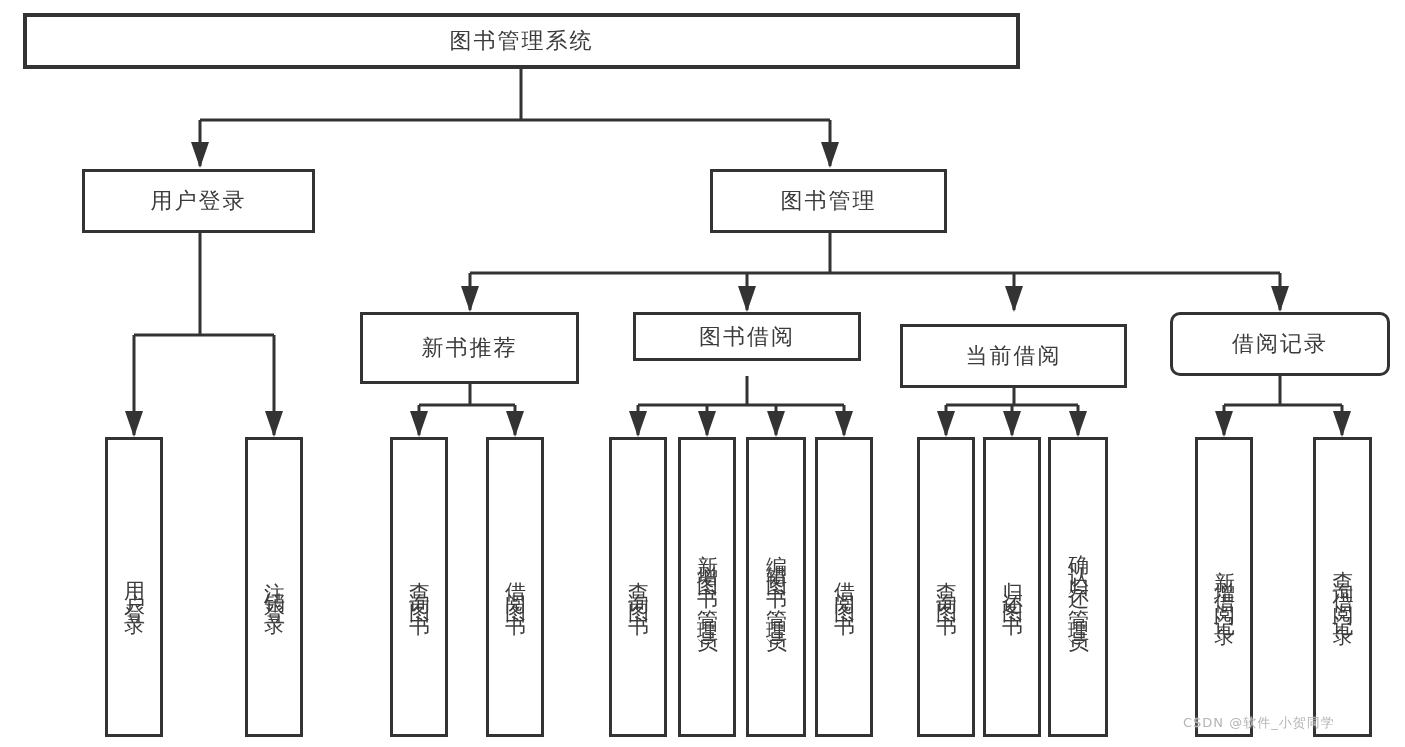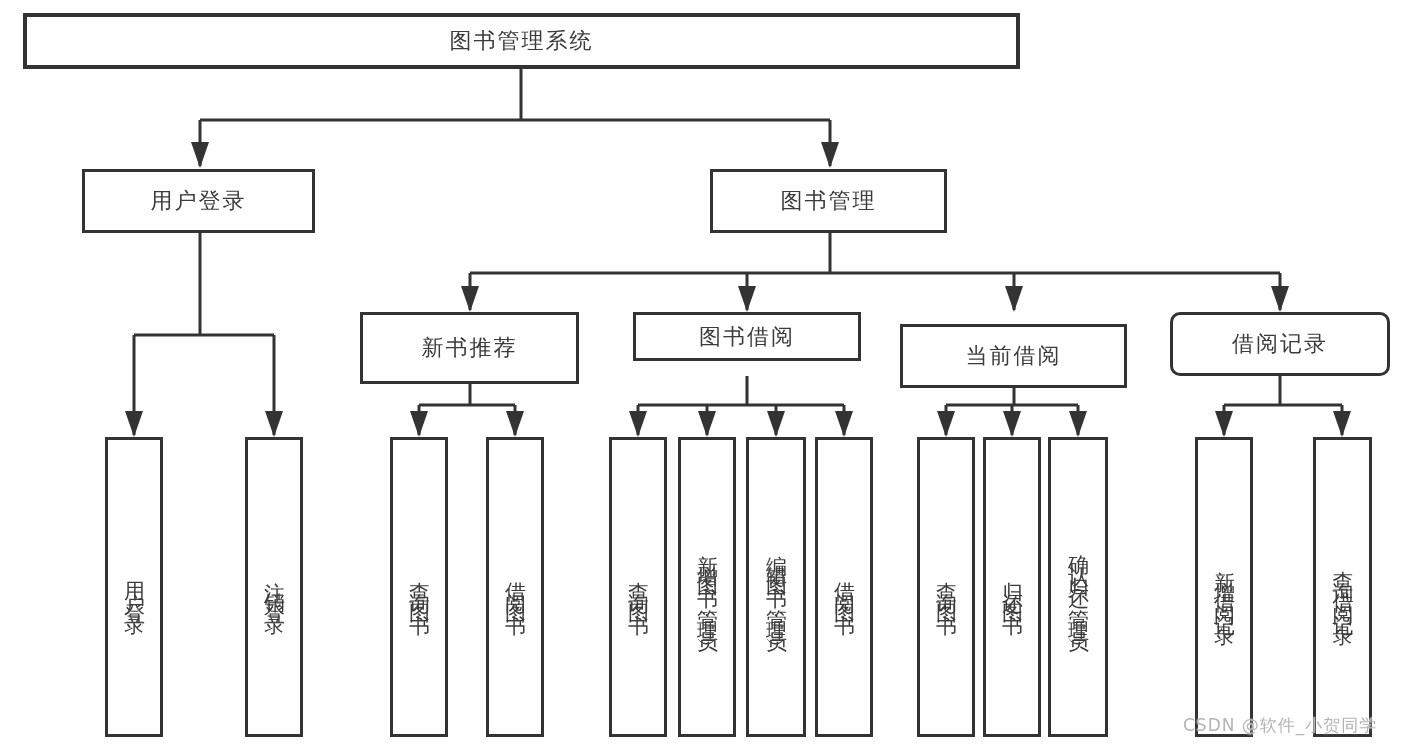--- a/index.html
+++ b/index.html
@@ -52,21 +52,21 @@
     writing-mode: vertical-rl;
     font-size: 21px;
     letter-spacing: 11px;
     line-height: 1;
     color: #3b3b3b;
   }
   .watermark {
     position: absolute;
     left: 1183px;
     top: 714px;
-    font-size: 17px;
+    font-size: 13px;
     color: #b4b4b4;
     letter-spacing: 1px;
     white-space: nowrap;
     text-shadow: 0 0 2px #ffffff;
     z-index: 5;
   }
 </style>
 </head>
 <body>
 

